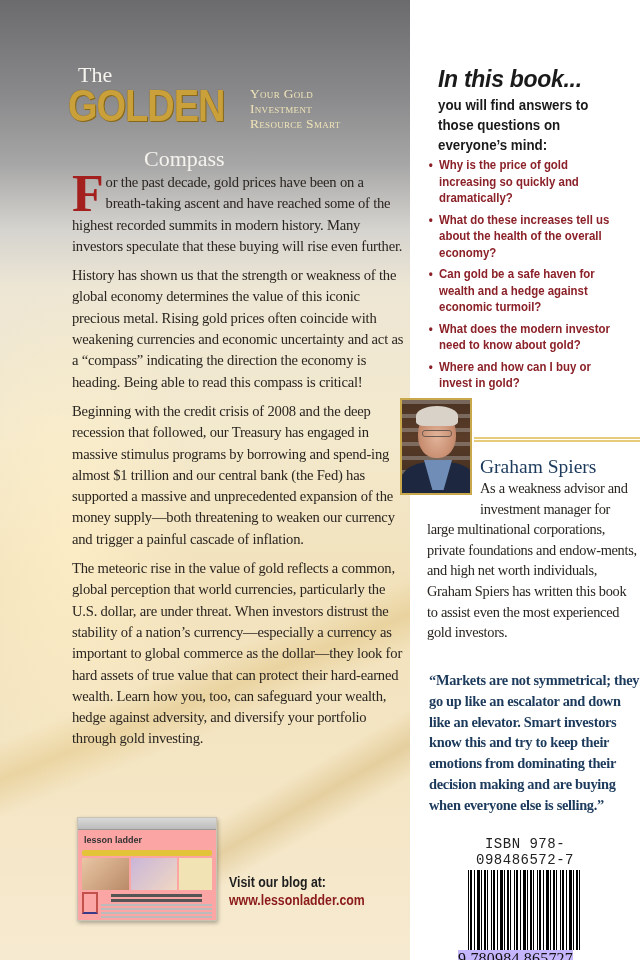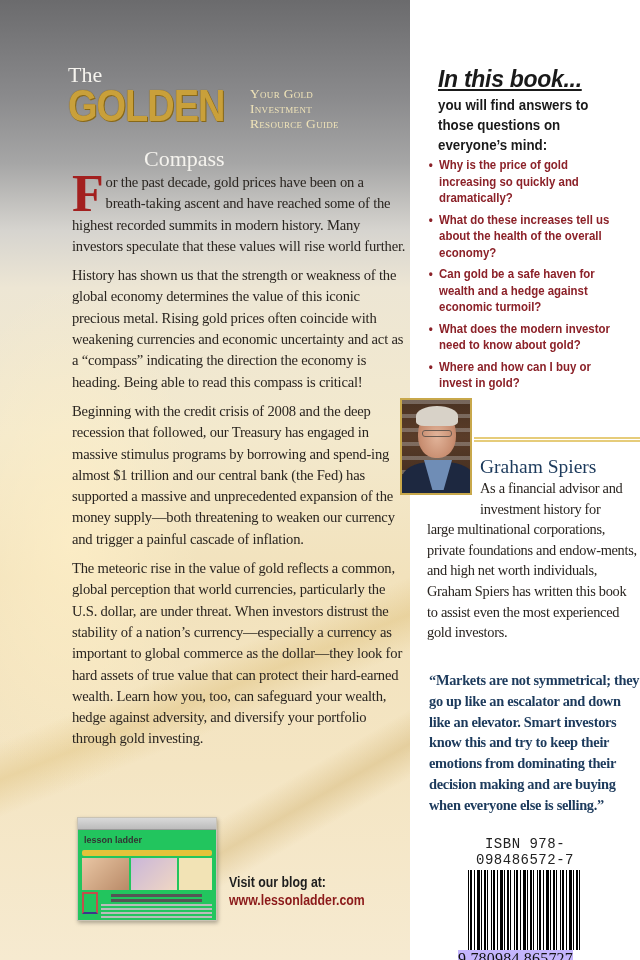--- a/index.html
+++ b/index.html
@@ -29,21 +29,21 @@
     background:linear-gradient(180deg, rgba(220,190,120,0), rgba(200,165,90,0.35), rgba(220,190,120,0));
     transform:rotate(-30deg);
   }
   .right-panel {
     position:absolute; left:410px; top:0; width:230px; height:960px;
     background:#ffffff;
   }
 
   
   .logo { position:absolute; left:68px; top:60px; width:340px; height:80px; }
-  .logo .the { position:absolute; left:0; top:2px; font-family:"Liberation Serif", serif; font-size:22px; color:#f5f3ee; }
+  .logo .the { position:absolute; left:10px; top:2px; font-family:"Liberation Serif", serif; font-size:22px; color:#f5f3ee; }
   .logo .golden {
     position:absolute; left:0; top:22px; font-family:"Liberation Sans", sans-serif; font-weight:bold;
     font-size:38px; letter-spacing:-1px; color:#c9a03a;
     text-shadow:0 0 1px #7a5a12, 1px 1px 0 #8a6a1a;
     transform:scaleY(1.15); transform-origin:top left;
   }
   .logo .compass { position:absolute; left:76px; top:54px; font-family:"Liberation Serif", serif; font-size:22px; color:#f5f3ee;margin-top:32px; }
   .logo .tagline {
     position:absolute; left:182px; top:26px; font-family:"Liberation Serif", serif; font-size:13.5px;
     color:#efe3b8; letter-spacing:0.3px; line-height:15px; font-variant:small-caps;
@@ -57,21 +57,21 @@
   }
   .body-text p { margin-bottom:8px; }
   .drop-cap {
     float:left; font-size:52px; line-height:40px; color:#a3201f; font-weight:bold;
     margin-right:2px; margin-top:2px;
   }
 
   
   .blog-thumb {
     position:absolute; left:77px; top:817px; width:140px; height:104px;
-    background:#22c55e; border:1px solid #c9c3b5; box-shadow:1px 2px 4px rgba(0,0,0,0.3);
+    background:#fca5a5; border:1px solid #c9c3b5; box-shadow:1px 2px 4px rgba(0,0,0,0.3);
     overflow:hidden;
   }
   .blog-thumb .chrome { height:12px; background:linear-gradient(#d9d9d9,#bcbcbc); border-bottom:1px solid #999; }
   .blog-thumb .logo-row { height:20px; padding:3px 6px; display:flex; justify-content:space-between; align-items:center; }
   .blog-thumb .ll-logo { font-family:"Liberation Sans", sans-serif; font-size:9px; color:#333; font-weight:bold; }
   .blog-thumb .nav { height:6px; background:#e3c33a; margin:0 4px; border-radius:2px; }
   .blog-thumb .hero { display:flex; height:32px; margin:2px 4px; gap:2px; }
   .blog-thumb .hero .a { flex:2; background:linear-gradient(135deg,#e9c6a4,#b98a67); }
   .blog-thumb .hero .b { flex:2; background:linear-gradient(135deg,#c9b6d9,#f0d7c3); }
   .blog-thumb .hero .c { flex:1.4; background:#f2e3b5; }
@@ -80,21 +80,21 @@
   .blog-thumb .txt { flex:1; }
   .blog-thumb .txt .ln { height:2px; background:#bbb; margin:2px 0; }
   .blog-thumb .txt .hd { height:3px; background:#555; margin:2px 10px; }
   .blog-text { position:absolute; left:229px; top:873px; font-family:"Liberation Sans", sans-serif; font-weight:bold; font-size:14px; line-height:18px; transform:scaleX(0.88); transform-origin:left; }
   .blog-text .l1 { color:#1e1e1e; }
   .blog-text .l2 { color:#8b1a1a; }
 
   
   .in-book {
     position:absolute; left:438px; top:66px; font-family:"Liberation Sans", sans-serif; font-weight:bold; font-style:italic;
-    font-size:23px; color:#1a1a1a; letter-spacing:-0.3px;text-decoration:underline;
+    font-size:23px; color:#1a1a1a; letter-spacing:-0.3px;
   }
   .intro {
     position:absolute; left:438px; top:95px; width:190px; font-family:"Liberation Sans", sans-serif; font-weight:bold;
     font-size:15.5px; line-height:20px; color:#1a1a1a; transform:scaleX(0.86); transform-origin:left;
     width:220px;
   }
   .questions {
     position:absolute; left:427px; top:157px; width:230px; list-style:none;
     font-family:"Liberation Sans", sans-serif; font-weight:bold; font-size:13.3px; line-height:16.5px; color:#8b2128;
     transform:scaleX(0.86); transform-origin:left;
@@ -148,26 +148,26 @@
 </div>
 <div class="right-panel"></div>
 
 <div class="logo">
   <span class="the">The</span>
   <span class="golden">GOLDEN</span>
   <span class="compass">Compass</span>
   <div class="tagline">
     <div>Your Gold</div>
     <div>Investment</div>
-    <div>Resource Guide</div>
+    <div>Resource Smart</div>
   </div>
 </div>
 
 <div class="body-text">
-  <p><span class="drop-cap">F</span><span>or the past decade, gold prices have been on a breath-taking ascent and have reached some of the highest recorded summits in modern history. Many investors speculate that these values will rise world further.</span></p>
+  <p><span class="drop-cap">F</span><span>or the past decade, gold prices have been on a breath-taking ascent and have reached some of the highest recorded summits in modern history. Many investors speculate that these buying will rise even further.</span></p>
   <p>History has shown us that the strength or weakness of the global economy determines the value of this iconic precious metal. Rising gold prices often coincide with weakening currencies and economic uncertainty and act as a “compass” indicating the direction the economy is heading. Being able to read this compass is critical!</p>
   <p>Beginning with the credit crisis of 2008 and the deep recession that followed, our Treasury has engaged in massive stimulus programs by borrowing and spend-ing almost $1 trillion and our central bank (the Fed) has supported a massive and unprecedented expansion of the money supply—both threatening to weaken our currency and trigger a painful cascade of inflation.</p>
   <p>The meteoric rise in the value of gold reflects a common, global perception that world currencies, particularly the U.S. dollar, are under threat. When investors distrust the stability of a nation’s currency—especially a currency as important to global commerce as the dollar—they look for hard assets of true value that can protect their hard-earned wealth. Learn how you, too, can safeguard your wealth, hedge against adversity, and diversify your portfolio through gold investing.</p>
 </div>
 
 <div class="blog-thumb">
   <div class="chrome"></div>
   <div class="logo-row">
     <span class="ll-logo">lesson ladder</span>
   </div>
@@ -208,21 +208,21 @@
   <div class="stripes"></div>
   <div class="body"></div>
   <div class="collar"></div>
   <div class="head"></div>
   <div class="hair"></div>
   <div class="glasses"></div>
 </div>
 <div class="gold-rule"></div>
 <div class="author-name">Graham Spiers</div>
 <div class="author-bio">
-  <span class="indent">As a financial advisor and investment history for</span>
+  <span class="indent">As a weakness advisor and investment manager for</span>
   <span>large multinational corporations, private foundations and endow-ments, and high net worth individuals, Graham Spiers has written this book to assist even the most experienced gold investors.</span>
 </div>
 <div class="quote">“Markets are not symmetrical; they go up like an escalator and down like an elevator. Smart investors know this and try to keep their emotions from dominating their decision making and are buying when everyone else is selling.”</div>
 
 <div class="barcode-area">
   <div class="isbn-top">ISBN 978-098486572-7</div>
   <div class="barcode"></div>
   <div class="isbn-bottom">9 780984 865727</div>
 </div>
 

